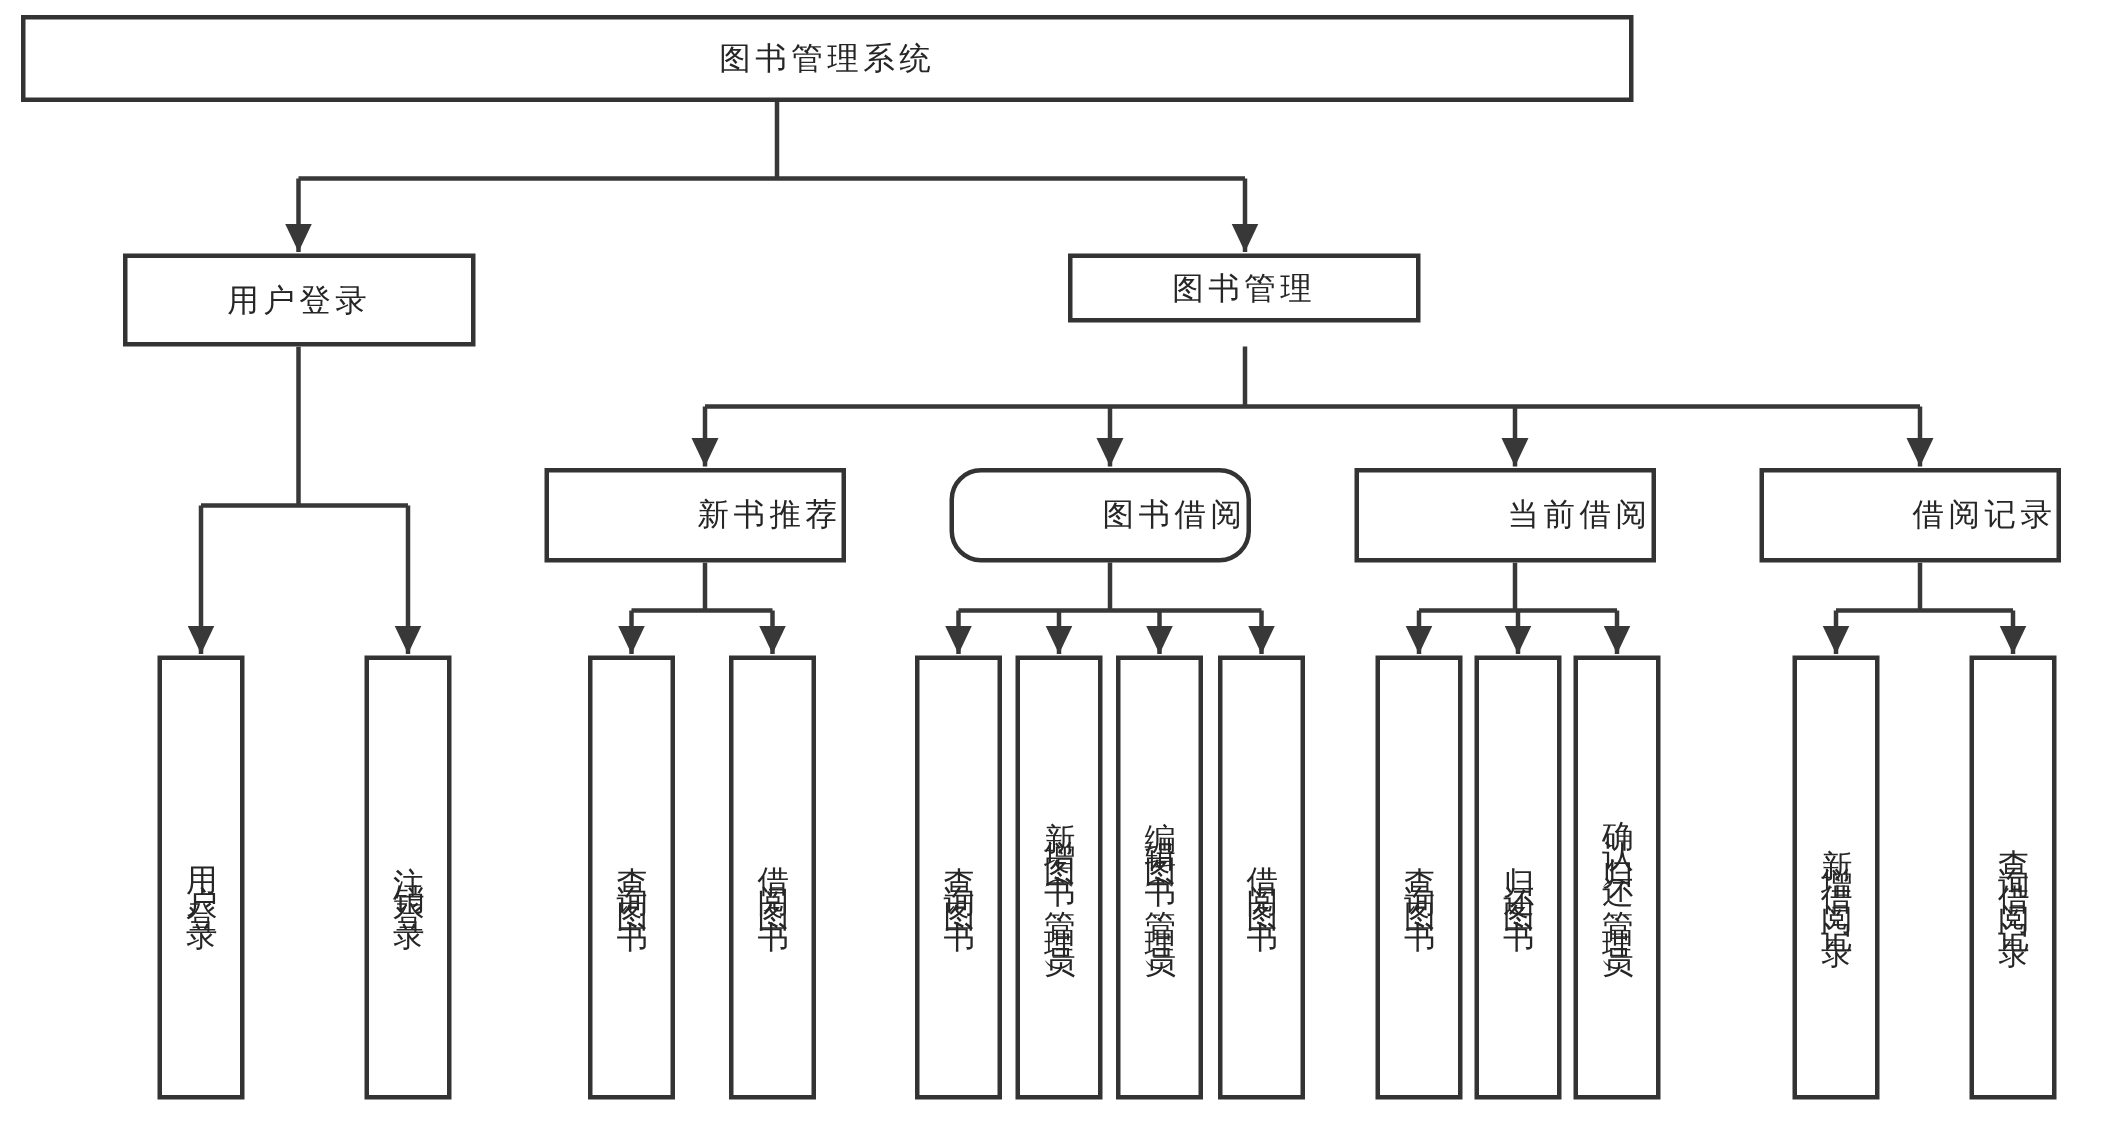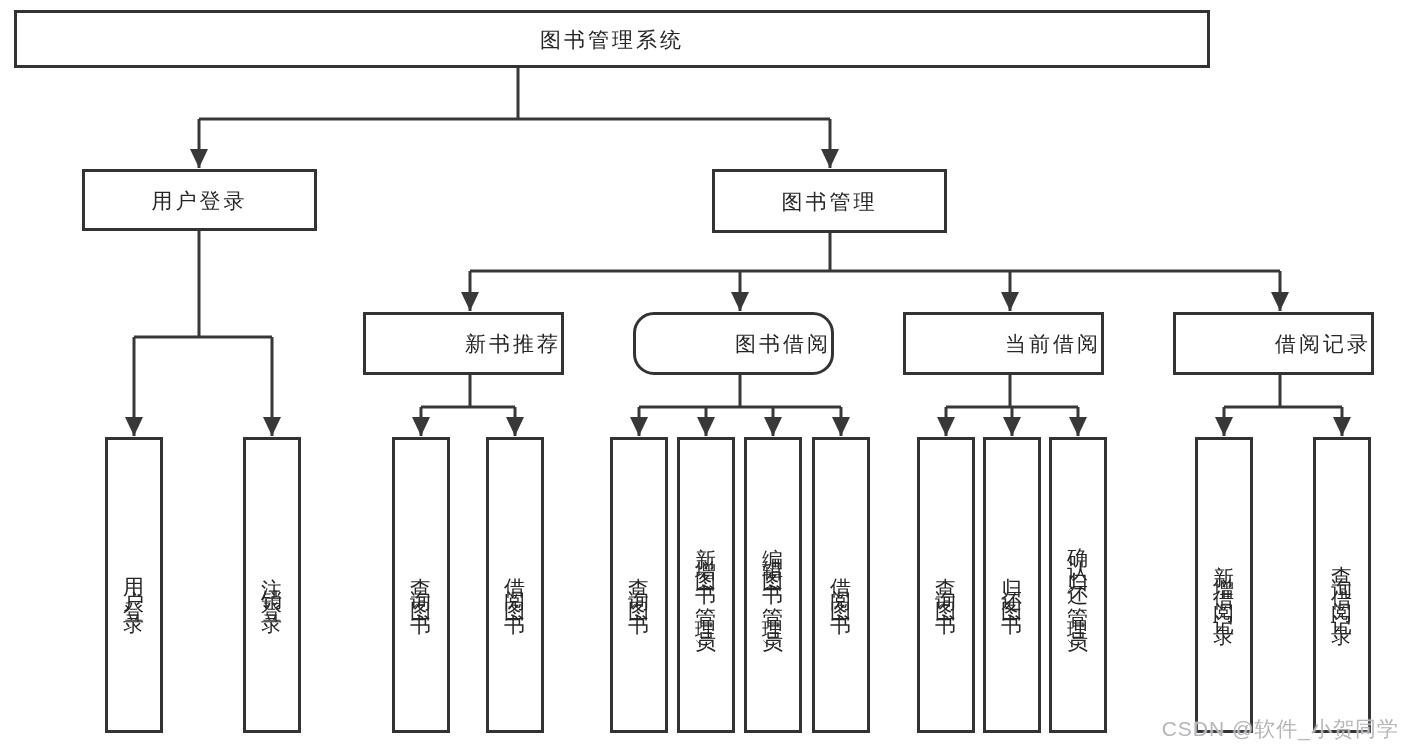--- a/index.html
+++ b/index.html
@@ -29,24 +29,24 @@
   }
   .vlabel{
     writing-mode:vertical-rl;
     text-orientation:mixed;
     font-size:21px;
     letter-spacing:12px;
     line-height:1;
     white-space:nowrap;
   }
   
-  .n-root{left:14px;top:10px;width:1196px;height:58px;}
+  .n-root{left:14px;top:10px;width:1075px;height:58px;}
   
   .n-l2a{left:82px;top:169px;width:235px;height:62px;}
-  .n-l2b{left:712px;top:169px;width:235px;height:64px;}
+  .n-l2b{left:712px;top:169px;width:235px;height:46px;}
   
   .n-l3{top:312px;width:201px;height:63px;justify-content:flex-end;}
   .n-l3a{left:363px;} .n-l3b{left:633px;border-radius:21px;} .n-l3c{left:903px;} .n-l3d{left:1173px;}
   
   .leaf{top:437px;width:58px;height:296px;}
   .lf1{left:105px;}  .lf2{left:243px;}
   .lf3{left:392px;}  .lf4{left:486px;}
   .lf5{left:610px;}  .lf6{left:677px;}  .lf7{left:744px;}  .lf8{left:812px;}
   .lf9{left:917px;}  .lf10{left:983px;} .lf11{left:1049px;}
   .lf12{left:1195px;}.lf13{left:1313px;}
@@ -169,14 +169,13 @@
     <span class="vlabel">确认归还（管理员）</span>
   </div>
 
   <div class="node leaf lf12">
     <span class="vlabel">新增借阅记录</span>
   </div>
   <div class="node leaf lf13">
     <span class="vlabel">查询借阅记录</span>
   </div>
 
-  <div class="watermark">CSDN @软件_小贺同学</div>
 </div>
 
 </body></html>

